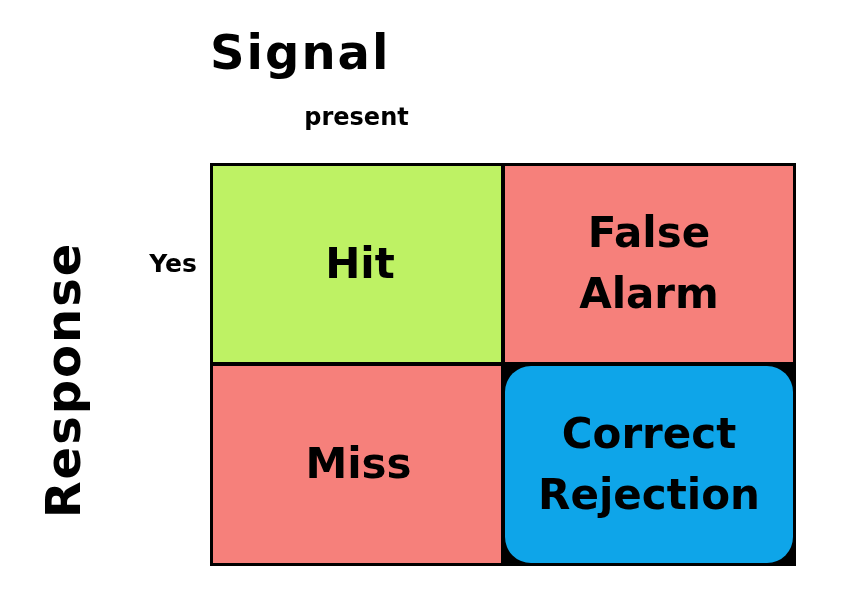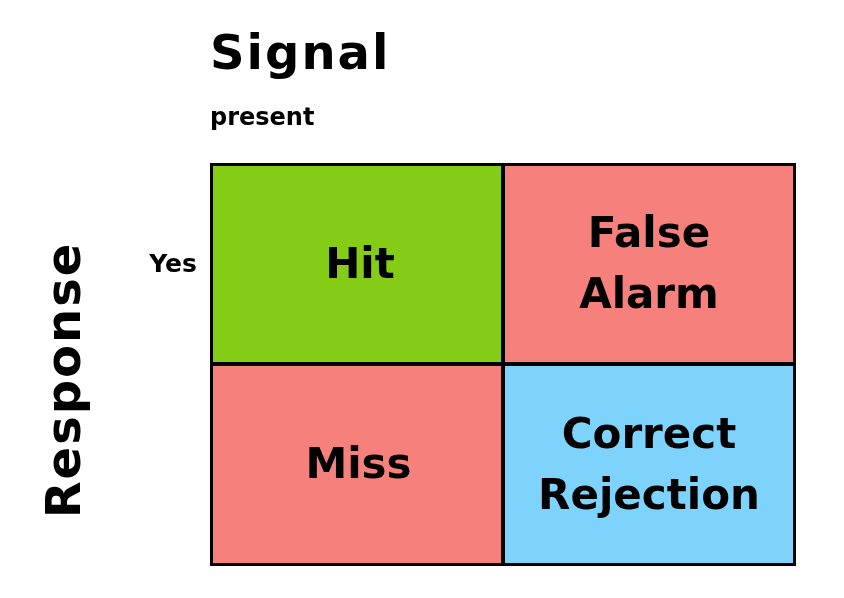--- a/index.html
+++ b/index.html
@@ -26,21 +26,21 @@
     font-size: 48px;
     font-weight: bold;
     letter-spacing: 2px;
   }
 
   
   .col-label {
     position: absolute;
     top: 103px;
     width: 293px;
-    text-align: left;
+    text-align: center;
     font-size: 24px;
     font-weight: bold;
   }
   .col-label.left  { left: 210px; }
   .col-label.right { left: 503px; }
 
   
   .row-axis-title {
     position: absolute;
     left: 63px;
@@ -99,19 +99,19 @@
 
   <div class="col-label left">present</div>
 
 
   <div class="row-axis-title">Response</div>
 
   <div class="row-label yes">Yes</div>
 
 
   <div class="matrix">
-    <div class="cell" style="background: #84cc16; padding-left: 20px;">Hit</div>
+    <div class="cell" style="background: #bef264; padding-left: 20px;">Hit</div>
     <div class="cell" style="background: rgb(246, 128, 123);">False Alarm</div>
     <div class="cell" style="background: rgb(246, 128, 123); padding-left: 17px;">Miss</div>
-    <div class="cell" style="background: #7dd3fc;">Correct Rejection</div>
+    <div class="cell" style="background: #0ea5e9; border-radius: 26px;">Correct Rejection</div>
   </div>
 
 </div>
 
 </body></html>

